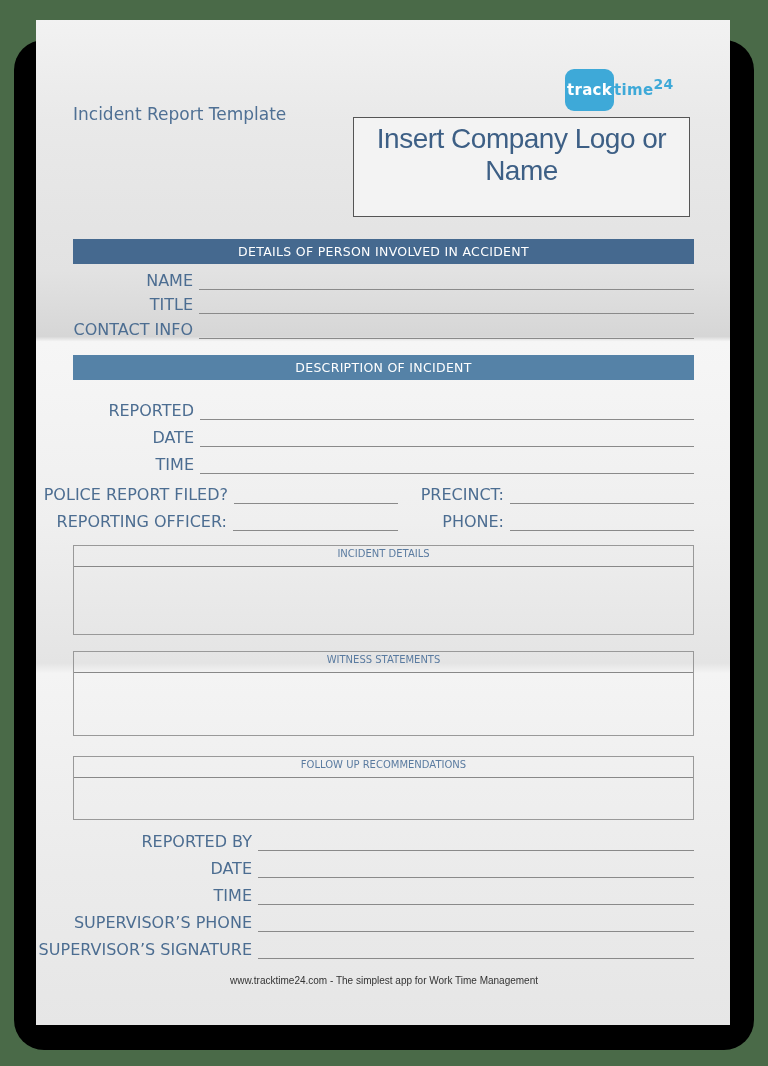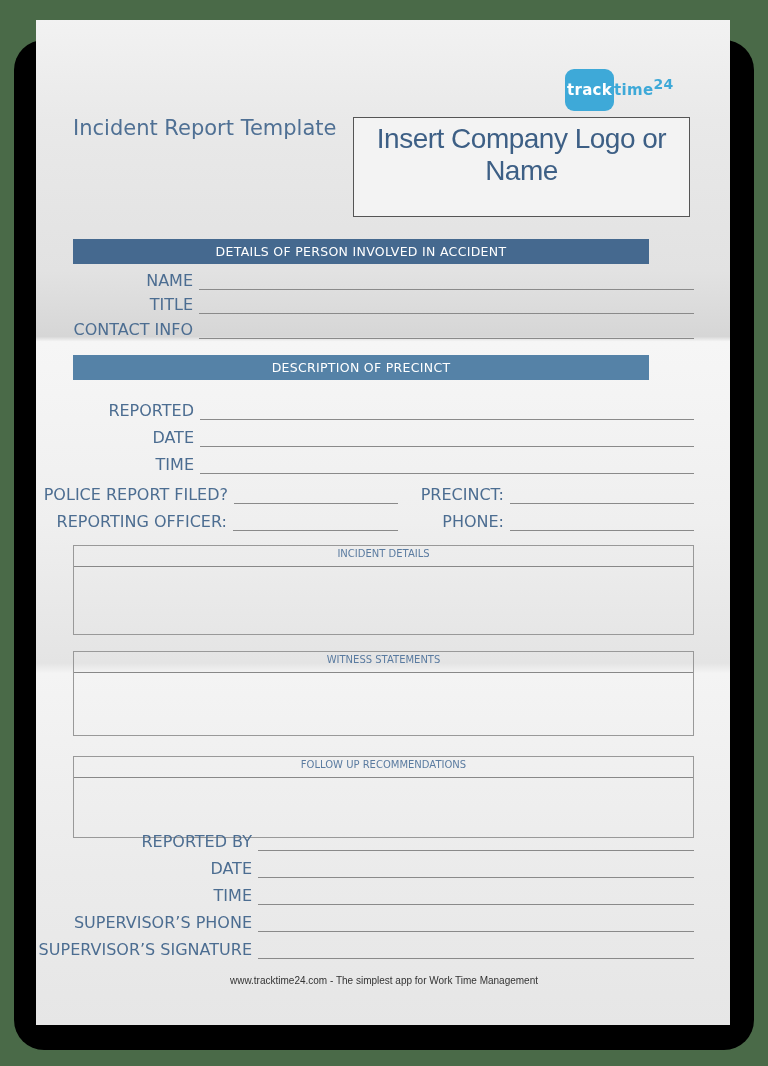--- a/index.html
+++ b/index.html
@@ -2,24 +2,24 @@
 <html><head>
 <meta charset="utf-8">
 <style>
   html,body{margin:0;padding:0;}
   body{width:768px;height:1066px;background:#4a6a48;position:relative;overflow:hidden;font-family:"DejaVu Sans","Liberation Sans",sans-serif;}
   .shadow{position:absolute;left:14px;top:40px;width:740px;height:1010px;background:#000;border-radius:30px;}
   .paper{position:absolute;left:36px;top:20px;width:694px;height:1005px;background:linear-gradient(180deg,#f2f2f2 0%,#e9e9e9 10%,#e2e2e2 25%,#d6d6d6 31.5%,#f6f6f6 32%,#efefef 50%,#e4e4e4 64%,#f4f4f4 65%,#ebebeb 85%,#e6e6e6 100%);}
   .brand{position:absolute;left:565px;top:76px;font-size:15px;font-weight:bold;color:#3ea9d8;letter-spacing:0.3px;}
   .brand .track{background:#3ea9d8;color:#fff;padding:12px 2px;border-radius:9px;}
   .brand sup{font-size:14px;}
-  .title{position:absolute;left:73px;top:116px;font-size:21px;color:#4f7094;}
+  .title{position:absolute;left:73px;top:104px;font-size:17px;color:#4f7094;}
   .logo-box{position:absolute;left:353px;top:117px;width:337px;height:100px;border:1px solid #555;background:#f3f3f3;box-sizing:border-box;}
   .logo-box span{display:block;text-align:center;margin-top:5px;font-family:"Liberation Sans",sans-serif;font-size:28px;color:#3d5f85;letter-spacing:-0.5px;}
-  .bar{position:absolute;left:73px;width:576px;height:25px;color:#fff;font-size:12.5px;text-align:center;line-height:25px;letter-spacing:0.3px;}
+  .bar{position:absolute;left:73px;width:621px;height:25px;color:#fff;font-size:12.5px;text-align:center;line-height:25px;letter-spacing:0.3px;}
   .bar1{top:239px;background:#45698f;}
   .bar2{top:355px;background:#5582a7;}
   .field{position:absolute;height:16px;}
   .field .lbl{position:absolute;right:100%;margin-right:6px;white-space:nowrap;font-size:16px;color:#4c6d91;top:0;line-height:14px;}
   .field .line{position:absolute;left:0;right:0;bottom:0;border-bottom:1px solid #8a8a8a;}
   .box{position:absolute;left:73px;width:621px;border:1px solid #999;box-sizing:border-box;}
   .box .hdr{height:20px;border-bottom:1px solid #888;text-align:center;font-size:10px;color:#5a7ba0;line-height:15px;}
   .footer{position:absolute;left:0;width:768px;top:975px;text-align:center;font-family:"Liberation Sans",sans-serif;font-size:10px;color:#333;}
 </style>
 </head>
@@ -43,21 +43,21 @@
   </div>
 <div class="field" style="left:199px;width:495px;top:298px;">
     <span class="lbl">TITLE</span>
     <span class="line"></span>
   </div>
 <div class="field" style="left:199px;width:495px;top:323px;">
     <span class="lbl">CONTACT INFO</span>
     <span class="line"></span>
   </div>
 
-<div class="bar bar2">DESCRIPTION OF PRECINCT</div>
+<div class="bar bar2">DESCRIPTION OF INCIDENT</div>
 
 <div class="field" style="left:200px;width:494px;top:404px;">
     <span class="lbl">REPORTED</span>
     <span class="line"></span>
   </div>
 <div class="field" style="left:200px;width:494px;top:431px;">
     <span class="lbl">DATE</span>
     <span class="line"></span>
   </div>
 <div class="field" style="left:200px;width:494px;top:458px;">
@@ -81,21 +81,21 @@
     <span class="lbl">PHONE:</span>
     <span class="line"></span>
   </div>
 
 <div class="box" style="top:545px;height:90px;">
     <div class="hdr">INCIDENT DETAILS</div>
   </div>
 <div class="box" style="top:651px;height:85px;">
     <div class="hdr">WITNESS STATEMENTS</div>
   </div>
-<div class="box" style="top:756px;height:82px;">
+<div class="box" style="top:756px;height:64px;">
     <div class="hdr">FOLLOW UP RECOMMENDATIONS</div>
   </div>
 
 <div class="field" style="left:258px;width:436px;top:835px;">
     <span class="lbl">REPORTED BY</span>
     <span class="line"></span>
   </div>
 <div class="field" style="left:258px;width:436px;top:862px;">
     <span class="lbl">DATE</span>
     <span class="line"></span>

